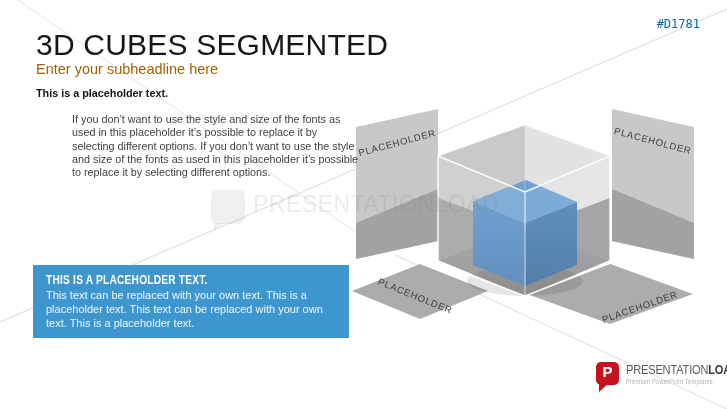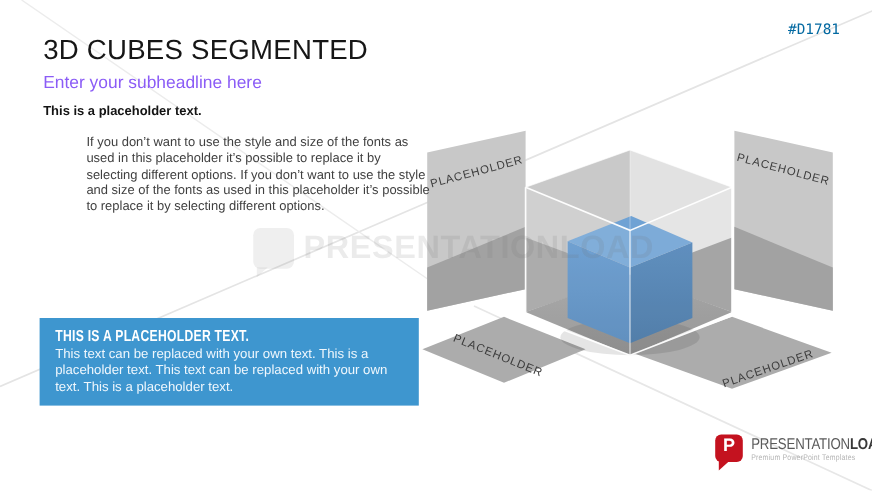--- a/index.html
+++ b/index.html
@@ -6,23 +6,23 @@
   body{width:727px;height:409px;background:#FFFFFF;overflow:hidden;position:relative;
        font-family:"Liberation Sans",sans-serif;}
   .slide{position:absolute;inset:0;background:#FFFFFF;}
 
   
   .wm-lines{position:absolute;left:0;top:0;width:727px;height:409px;z-index:1;}
 
   
   .slide-code{position:absolute;top:17px;right:27px;font-family:"DejaVu Sans Mono",monospace;
       font-size:12px;color:#0369a1;z-index:6;}
-  .title{position:absolute;left:36px;top:28px;margin:0;font-size:23px;font-weight:400;
+  .title{position:absolute;left:36px;top:28px;margin:0;font-size:30px;font-weight:400;
       color:#161616;letter-spacing:.2px;z-index:6;white-space:nowrap;}
-  .subhead{position:absolute;left:36px;top:61px;font-size:14.5px;color:#8b5cf6;z-index:6;white-space:nowrap;}
+  .subhead{position:absolute;left:36px;top:61px;font-size:14.5px;color:#a16207;z-index:6;white-space:nowrap;}
 
   
   .copy{position:absolute;left:36px;top:87px;width:326px;z-index:6;color:#3F3F3F;
         font-size:10.8px;line-height:13.2px;}
   .copy p{margin:0;}
   .copy .p-head{font-weight:700;color:#141414;}
   .copy .p2{margin-top:13px;margin-left:36px;}
 
   
   .callout{position:absolute;left:33px;top:265px;width:316px;height:73px;background:#3E96CF;
@@ -34,21 +34,21 @@
   
   .diagram{position:absolute;left:345px;top:98px;width:382px;height:240px;z-index:3;}
   .flap-label{font-family:"Liberation Sans",sans-serif;font-size:9.5px;letter-spacing:.8px;
         fill:#3C3C3C;}
 
   
   .wm-badge{position:absolute;left:211px;top:190px;width:34px;height:34px;border-radius:6px;
         background:rgba(120,120,120,.12);z-index:4;}
   .wm-badge::after{content:"";position:absolute;left:3px;bottom:-7px;width:0;height:0;
         border-top:8px solid rgba(120,120,120,.12);border-right:9px solid transparent;}
-  .wm-text{position:absolute;left:253px;top:191px;font-size:27px;font-weight:700;
+  .wm-text{position:absolute;left:253px;top:191px;font-size:23px;font-weight:400;
         letter-spacing:.5px;color:rgba(110,110,110,.14);z-index:4;white-space:nowrap;}
 
   
   .logo{position:absolute;left:596px;top:362px;display:flex;align-items:flex-start;z-index:6;}
   .logo-badge{width:23px;height:23px;background:#C4121F;border-radius:5px;position:relative;
         flex:0 0 auto;}
   .logo-badge::after{content:"";position:absolute;left:3px;bottom:-7px;width:0;height:0;
         border-top:8px solid #C4121F;border-right:9px solid transparent;}
   .logo-badge span{position:absolute;left:0;top:1px;width:100%;text-align:center;color:#FFFFFF;
         font-weight:700;font-size:15px;}

